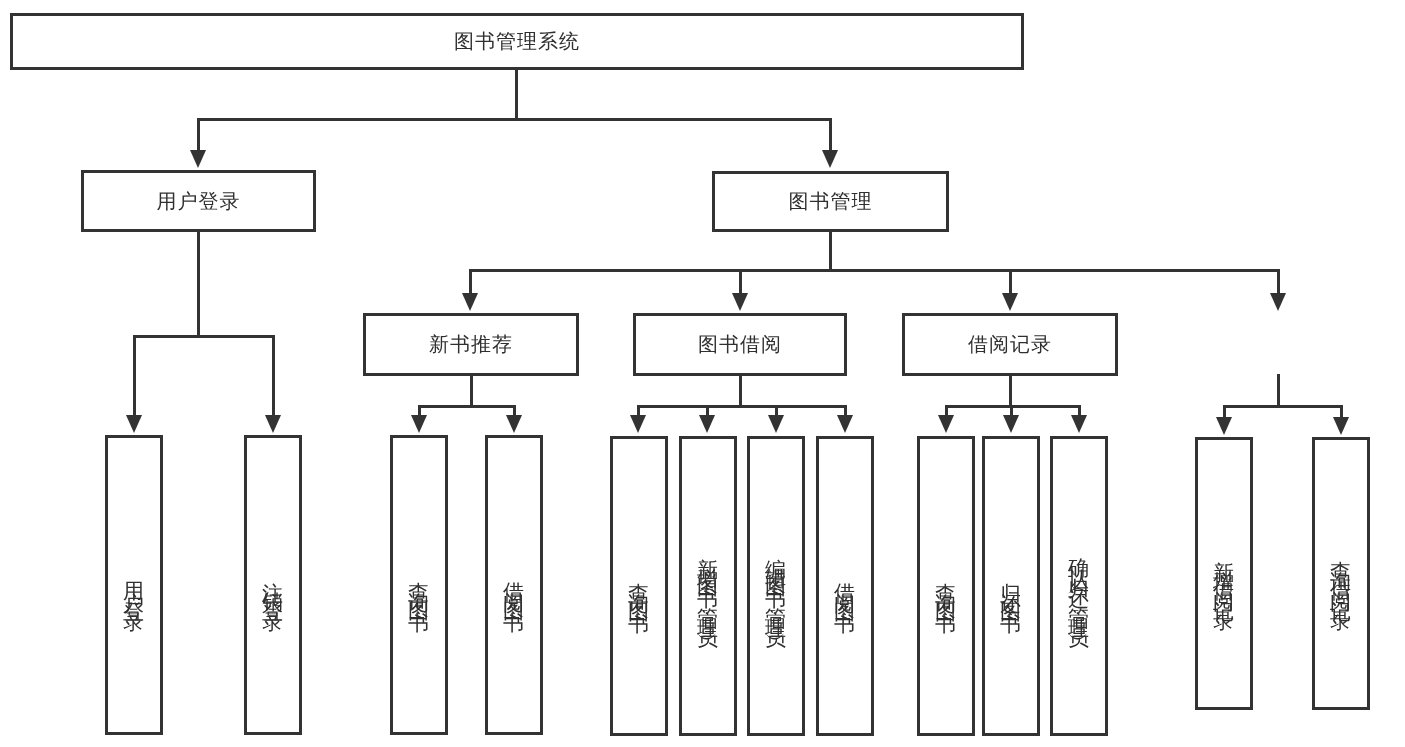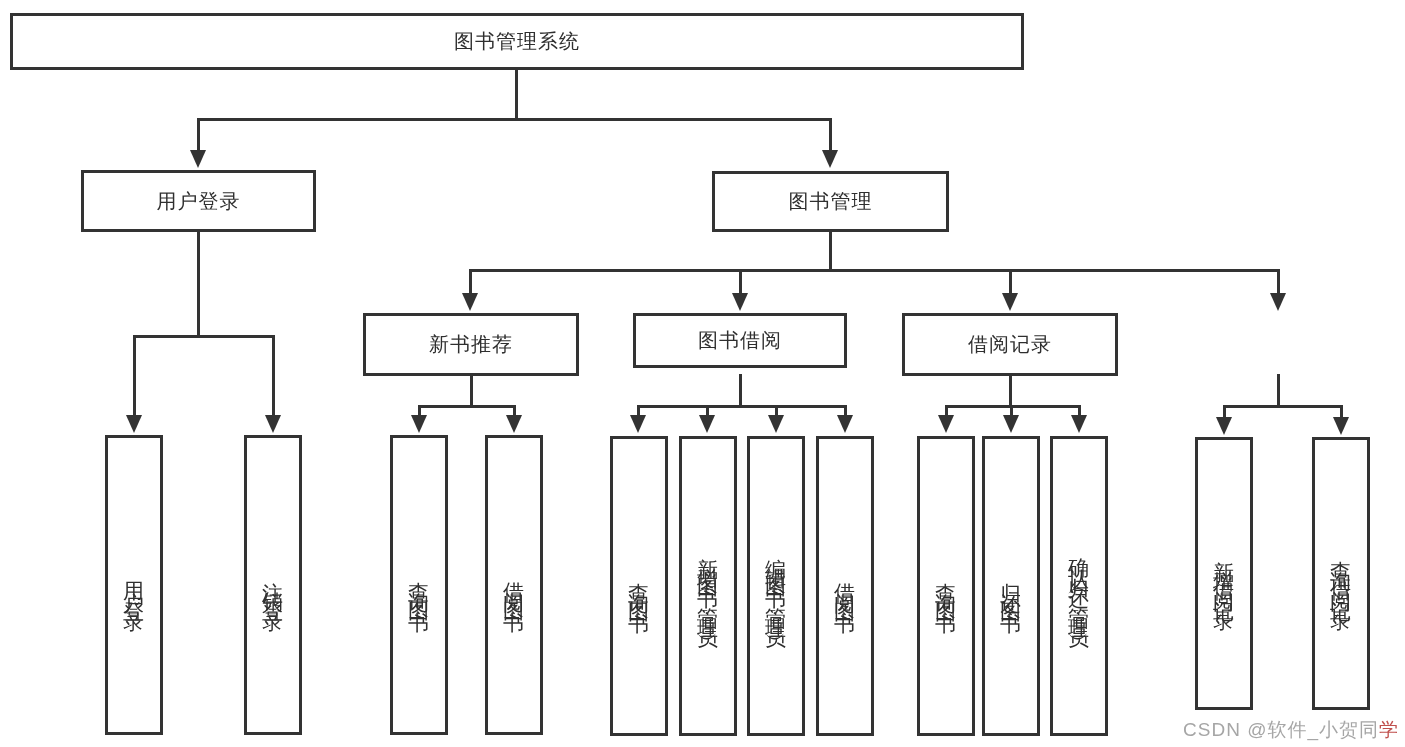--- a/index.html
+++ b/index.html
@@ -45,21 +45,21 @@
   <div class="node hnode" style="left:81px;top:170px;width:235px;height:62px">
     <span>用户登录</span>
   </div>
   <div class="node hnode" style="left:363px;top:313px;width:216px;height:63px">
     <span>新书推荐</span>
   </div>
 
   <div class="node hnode" style="left:712px;top:171px;width:237px;height:61px">
     <span>图书管理</span>
   </div>
-  <div class="node hnode" style="left:633px;top:313px;width:214px;height:55px">
+  <div class="node hnode" style="left:633px;top:313px;width:214px;height:63px">
     <span>图书借阅</span>
   </div>
   <div class="node hnode" style="left:902px;top:313px;width:216px;height:63px">
     <span>借阅记录</span>
   </div>
 
   <div class="node vnode" style="left:105px;top:435px;width:58px;height:300px">
     <span>用户登录</span>
   </div>
   <div class="node vnode" style="left:244px;top:435px;width:58px;height:300px">
@@ -157,17 +157,14 @@
   <div class="line vline" style="left:1010px;top:405px;height:12px"></div>
   <div class="arrowhead" style="left:1003px;top:415px"></div>
   <div class="line vline" style="left:1078px;top:405px;height:12px"></div>
   <div class="arrowhead" style="left:1071px;top:415px"></div>
 
   <div class="line vline" style="left:1223px;top:405px;height:14px"></div>
   <div class="arrowhead" style="left:1216px;top:417px"></div>
   <div class="line vline" style="left:1340px;top:405px;height:14px"></div>
   <div class="arrowhead" style="left:1333px;top:417px"></div>
 
-  <div class="watermark">
-    <span>CSDN @软件_小贺同</span><span class="accent">学</span>
-  </div>
 
 </div>
 
 </body></html>

